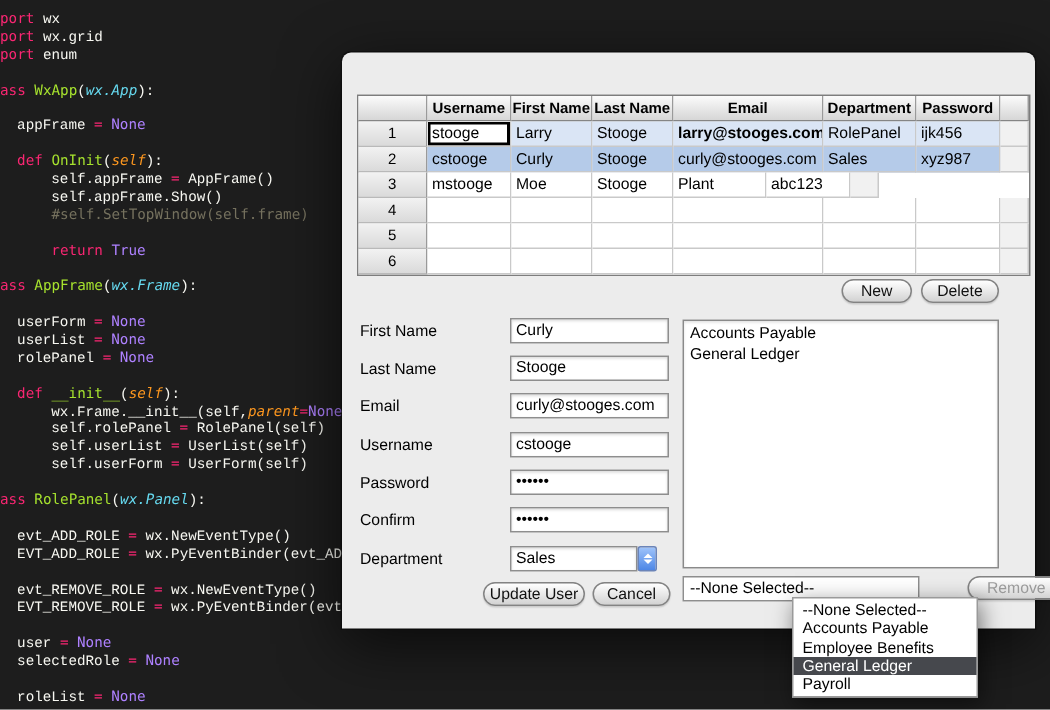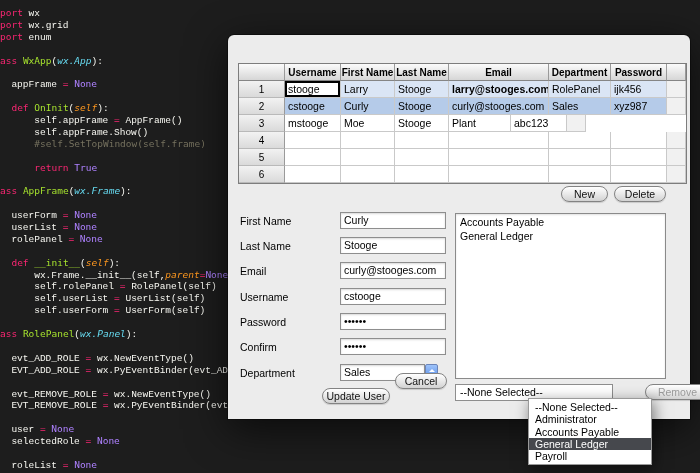--- a/index.html
+++ b/index.html
@@ -41,21 +41,21 @@
   .bg-light{background:#dae5f5;} .bg-sel{background:#b5cbe9;} .bg-fill{background:#f1f1f1;}
   .edit{box-shadow:inset 0 0 0 2px #000;background:#fff !important;}
 
   
   .mbtn{position:absolute;height:16px;box-sizing:border-box;border:1px solid #838383;border-radius:8px;
         background:linear-gradient(#ffffff,#e9e9e9 50%,#d2d2d2);font-size:10.5px;color:#111;
         display:flex;align-items:center;justify-content:center;box-shadow:0 1px 1px rgba(0,0,0,.15);}
   #btn-new{left:333px;top:151px;width:47px;}
   #btn-delete{left:386px;top:151px;width:52px;}
   #btn-update{left:94px;top:353px;width:68px;}
-  #btn-cancel{left:167px;top:338px;width:52px;}
+  #btn-cancel{left:167px;top:353px;width:52px;}
   #btn-remove{left:417px;top:349px;width:65px;color:#9a9a9a;z-index:6;}
 
   
   .flabel{position:absolute;left:12px;font-size:10.5px;color:#000;white-space:nowrap;}
   .field{position:absolute;left:112px;width:106px;height:17px;box-sizing:border-box;background:#fff;
          border:1px solid #8e8e8e;font-size:10.5px;line-height:15px;padding:0 3px;overflow:hidden;
          white-space:nowrap;box-shadow:inset 0 1px 2px rgba(0,0,0,.15);}
   .stepper{position:absolute;left:197px;width:13px;height:17px;box-sizing:border-box;
            background:linear-gradient(#9ec3fa,#4e87e6);border:1px solid #6b84b8;border-radius:2px;
            display:flex;flex-direction:column;align-items:center;justify-content:center;gap:1px;}
@@ -183,17 +183,17 @@
       <div class="li">Accounts Payable</div>
       <div class="li">General Ledger</div>
     </div>
 
   <div id="combo-none">--None Selected--</div>
   <div class="mbtn" id="btn-remove">Remove</div>
 </div>
 
 <div id="popup">
     <div class="pi">--None Selected--</div>
-    <div class="pi">Administrator</div>
     <div class="pi">Accounts Payable</div>
+    <div class="pi">Employee Benefits</div>
     <div class="pi hl">General Ledger</div>
     <div class="pi">Payroll</div>
   </div>
 
 </body></html>

